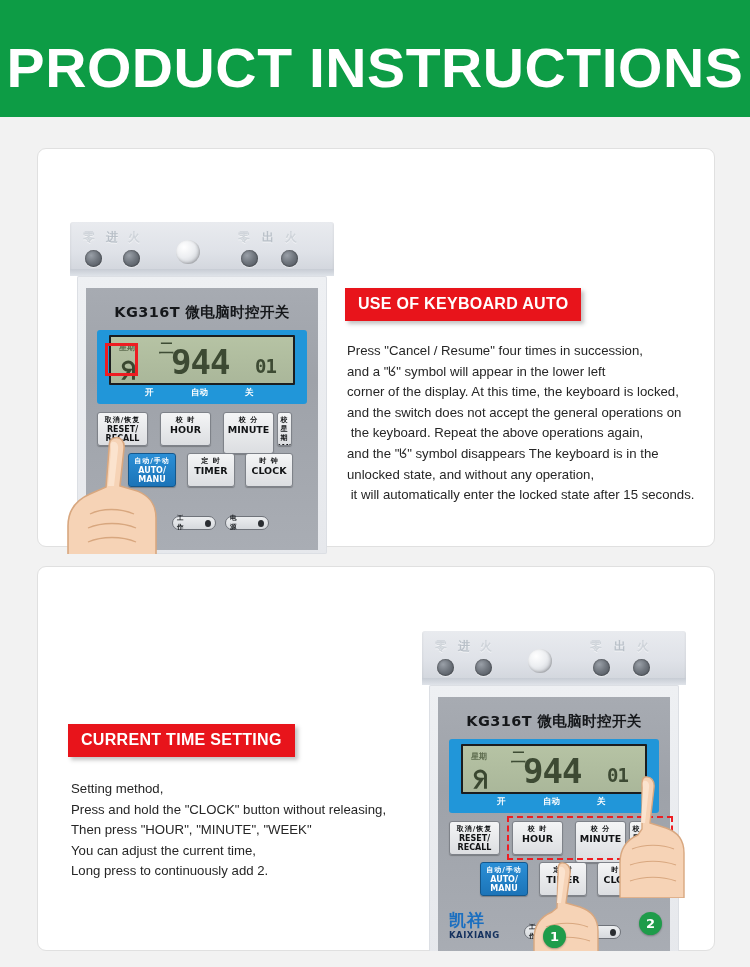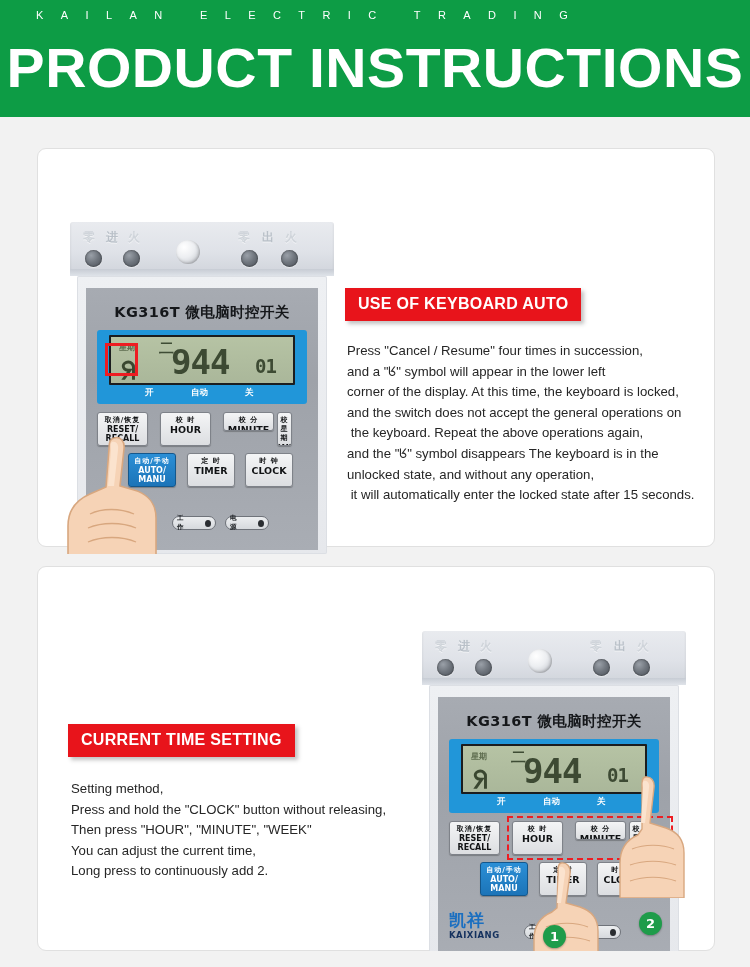--- a/index.html
+++ b/index.html
@@ -206,21 +206,21 @@
   .btn .cn { display: block; font-size: 7px; line-height: 9px; margin-top: 3px; font-weight: 700; letter-spacing: 1px; }
   .btn .en { display: block; font-size: 9.5px; line-height: 10px; font-weight: 700; }
   .btn.tall .en { font-size: 8px; line-height: 9px; }
   .btn.blue {
     background: linear-gradient(180deg,#2b8fd6 0%,#1c74b8 100%);
     color: #ffffff; border-color: #14578c;
   }
   
   #b-reset  { left: 11px;  top: 124px; width: 51px; height: 34px; }
   #b-hour   { left: 74px;  top: 124px; width: 51px; height: 34px; }
-  #b-minute { left: 137px; top: 124px; width: 51px; height: 19px; }
+  #b-minute { left: 137px; top: 124px; width: 51px; height: 42px; }
   #b-week   { left: 191px; top: 124px; width: 15px; height: 34px; }
   
   #b-auto   { left: 42px;  top: 165px; width: 48px; height: 34px; }
   #b-timer  { left: 101px; top: 165px; width: 48px; height: 34px; }
   #b-clock  { left: 159px; top: 165px; width: 48px; height: 34px; }
 
   
   .brand-cn {
     position: absolute; left: 11px; top: 212px;
     font-size: 17px; font-weight: 700; color: #1b6fc0;
@@ -263,21 +263,20 @@
     font-family: "DejaVu Sans", sans-serif;
     box-shadow: 0 1px 2px rgba(0,0,0,0.3);
   }
 </style>
 </head>
 <body>
 
 <div class="page">
 
   <div class="header">
-    <div class="header-eyebrow">KAILAN ELECTRIC TRADING</div>
     <div class="header-title">PRODUCT INSTRUCTIONS</div>
   </div>
 
   <div class="card" id="card-1"></div>
 
   <div class="badge" id="badge-1">USE OF KEYBOARD AUTO</div>
   <div class="body-text" id="text-1">Press "Cancel / Resume" four times in succession,
 and a "ᖉ" symbol will appear in the lower left
 corner of the display. At this time, the keyboard is locked,
 and the switch does not accept the general operations on

